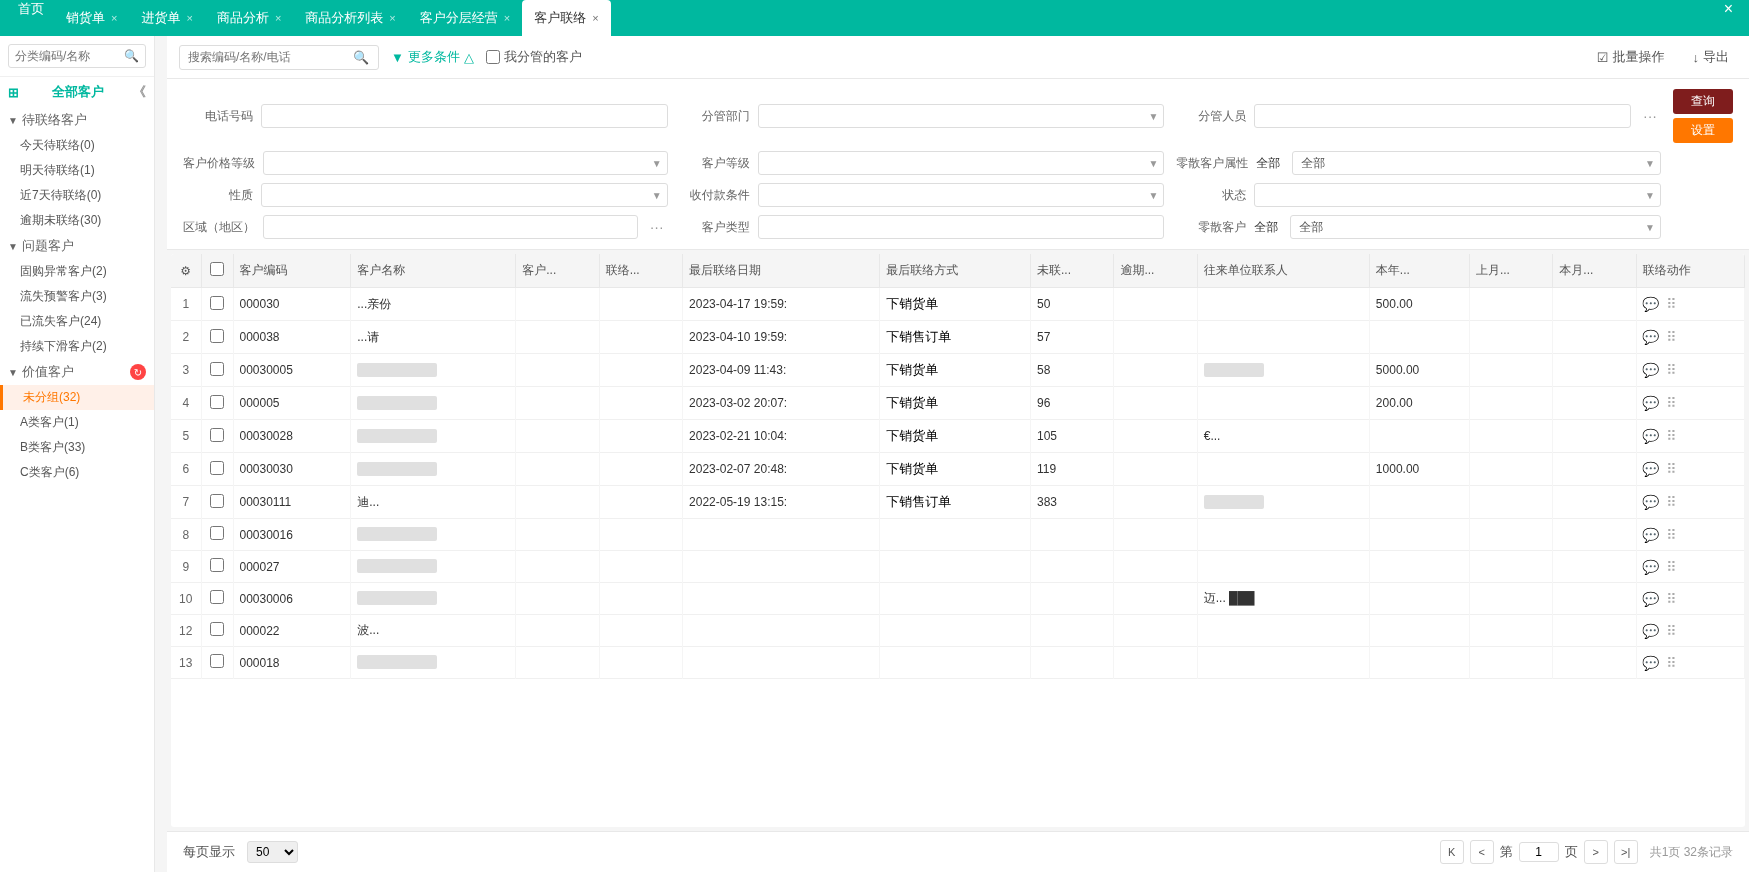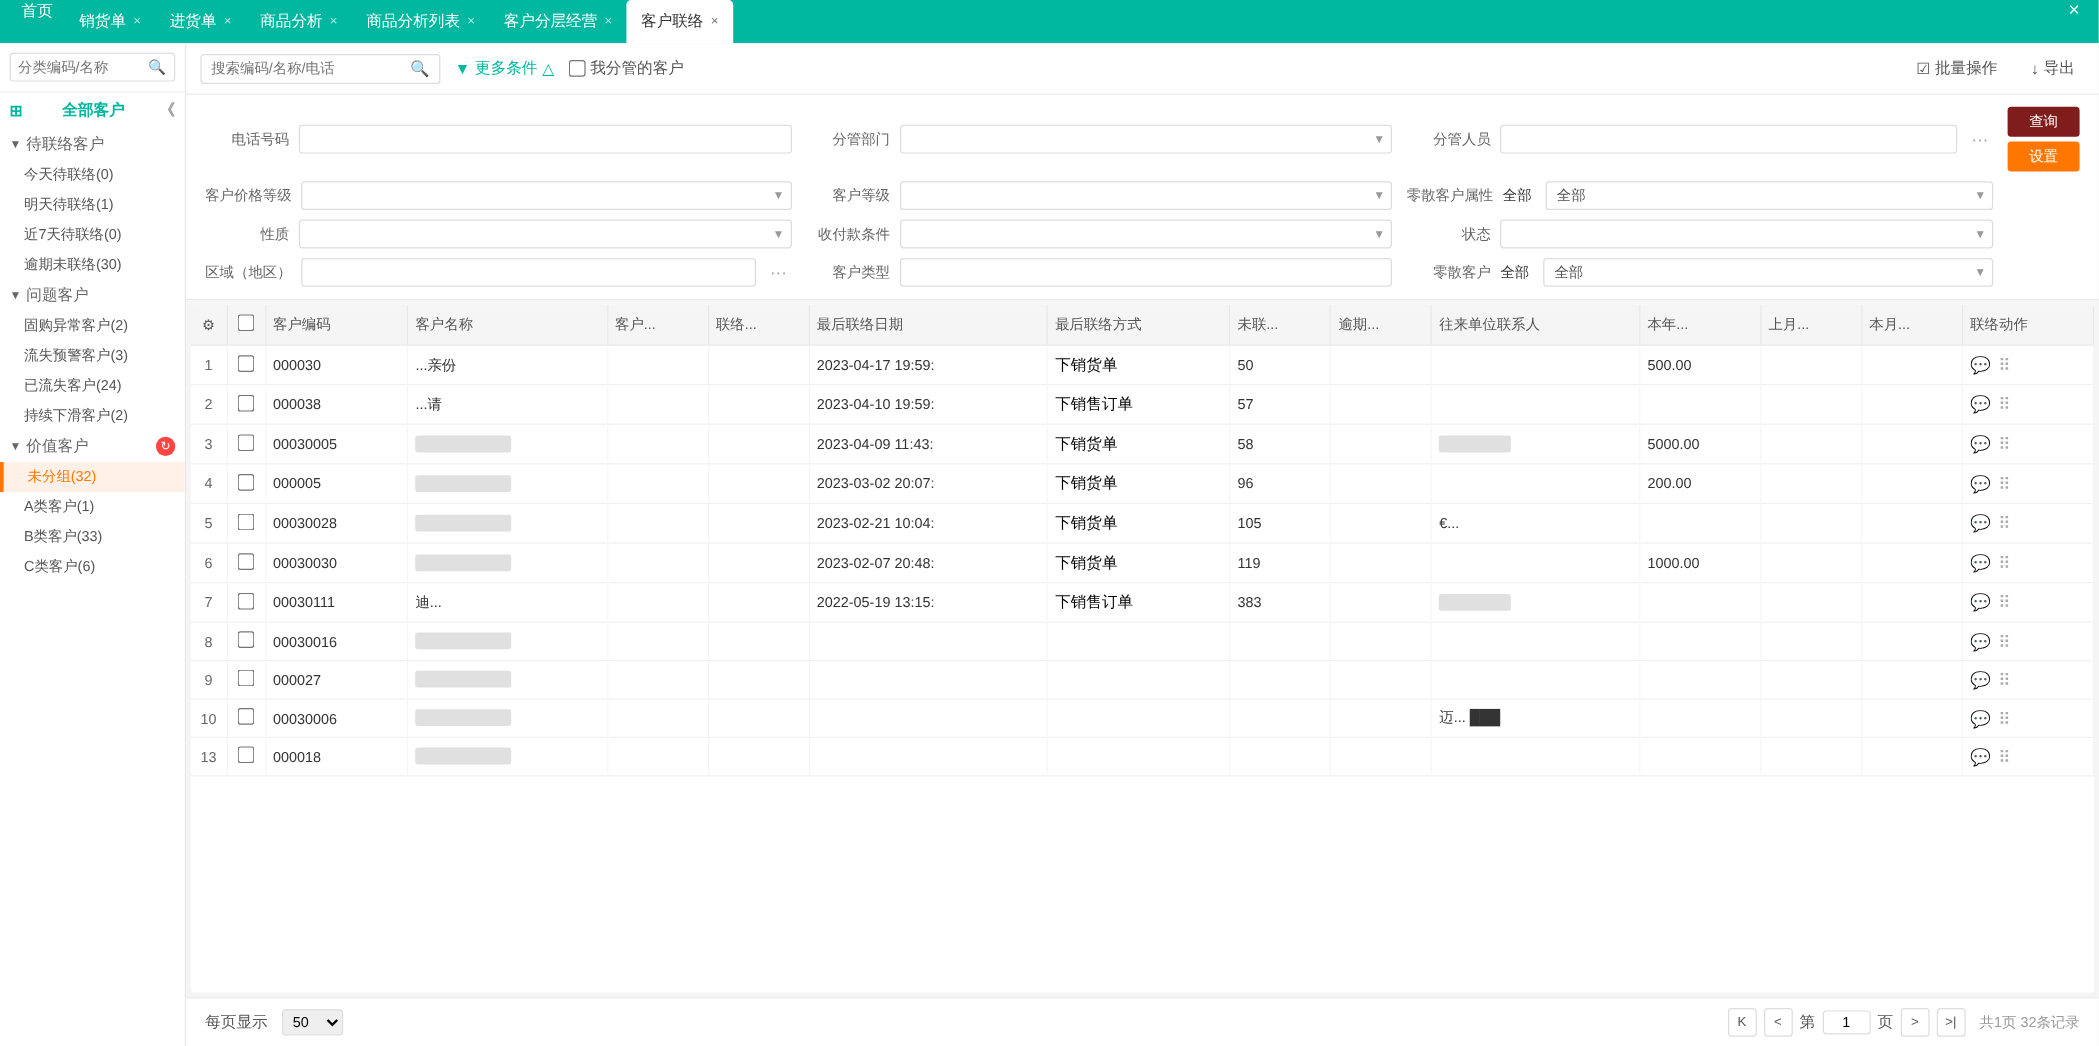--- a/index.html
+++ b/index.html
@@ -45,20 +45,21 @@
       color: white;
       font-size: 16px;
       cursor: pointer;
       padding: 0 8px;
     }
 
     
     .main-layout {
       display: flex;
       height: calc(100vh - 36px);
+      gap: 12px;
     }
 
     
     .sidebar {
       width: 155px;
       background: white;
       border-right: 1px solid #e8e8e8;
       display: flex;
       flex-direction: column;
       overflow-y: auto;
@@ -846,20 +847,42 @@
               <td></td>
               <td></td>
               <td>
                 <div class="action-icons">
                   <span class="action-icon">💬</span>
                   <span class="action-icon">⠿</span>
                 </div>
               </td>
             </tr>
             <tr>
+              <td class="num-col">12</td>
+              <td class="checkbox-col"><input type="checkbox" style=""></td>
+              <td>000022</td>
+              <td>波...</td>
+              <td></td>
+              <td></td>
+              <td></td>
+              <td></td>
+              <td></td>
+              <td></td>
+              <td></td>
+              <td></td>
+              <td></td>
+              <td></td>
+              <td>
+                <div class="action-icons">
+                  <span class="action-icon">💬</span>
+                  <span class="action-icon">⠿</span>
+                </div>
+              </td>
+            </tr>
+            <tr>
               <td class="num-col">13</td>
               <td class="checkbox-col"><input type="checkbox" style=""></td>
               <td>000018</td>
               <td><span class="redacted" style="width:80px; height:14px;">&nbsp;&nbsp;&nbsp;&nbsp;&nbsp;&nbsp;&nbsp;</span></td>
               <td></td>
               <td></td>
               <td></td>
               <td></td>
               <td></td>
               <td></td>

